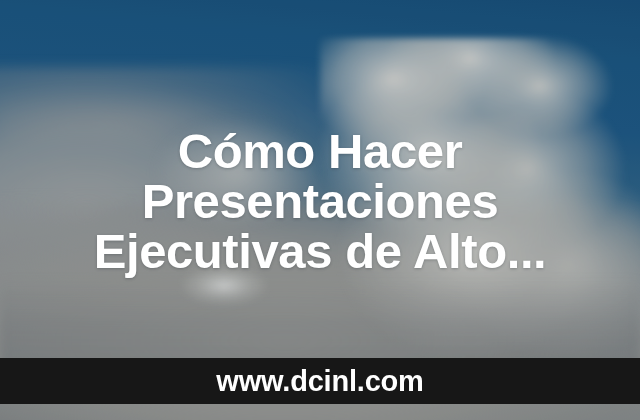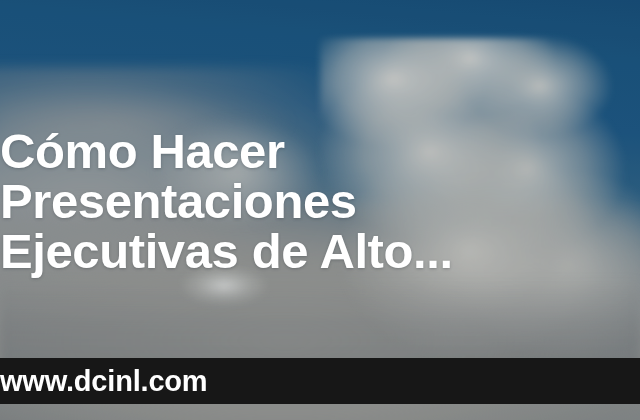--- a/index.html
+++ b/index.html
@@ -150,40 +150,41 @@
     inset: 0;
     background: rgba(52,58,64,0.22);
   }
 
   
   .title {
     position: absolute;
     left: 0;
     right: 0;
     top: 126px;
+    text-align: center;
     color: #ffffff;
     font-size: 49px;
     line-height: 50px;
     font-weight: bold;
     letter-spacing: -0.4px;
     white-space: pre-line;
     text-shadow: 0 1px 3px rgba(40,46,52,0.30);
   }
 
   
   .footer-bar {
     position: absolute;
     left: 0;
     top: 358px;
     width: 640px;
     height: 46px;
     background: #171717;
     display: flex;
     align-items: center;
-    justify-content: flex-start;
+    justify-content: center;
   }
   .footer-url {
     color: #ffffff;
     font-size: 29px;
     font-weight: bold;
     letter-spacing: -0.2px;
     line-height: 1;
   }
 </style>
 </head>

